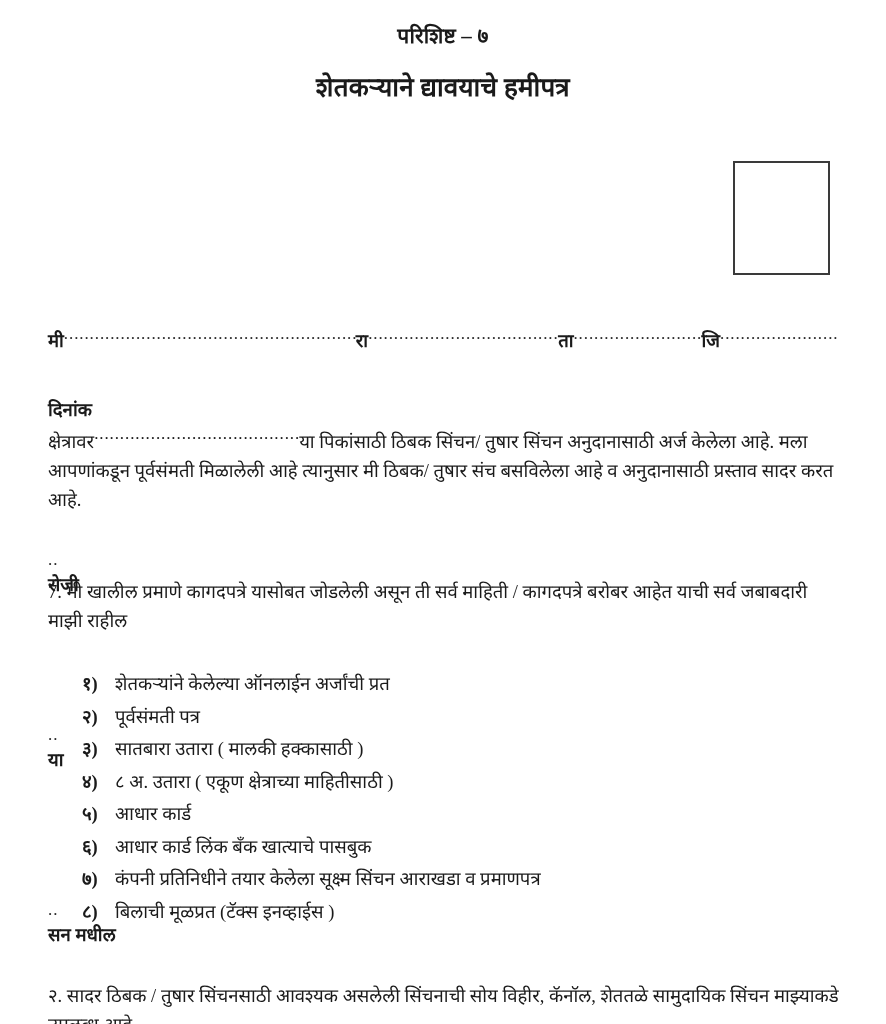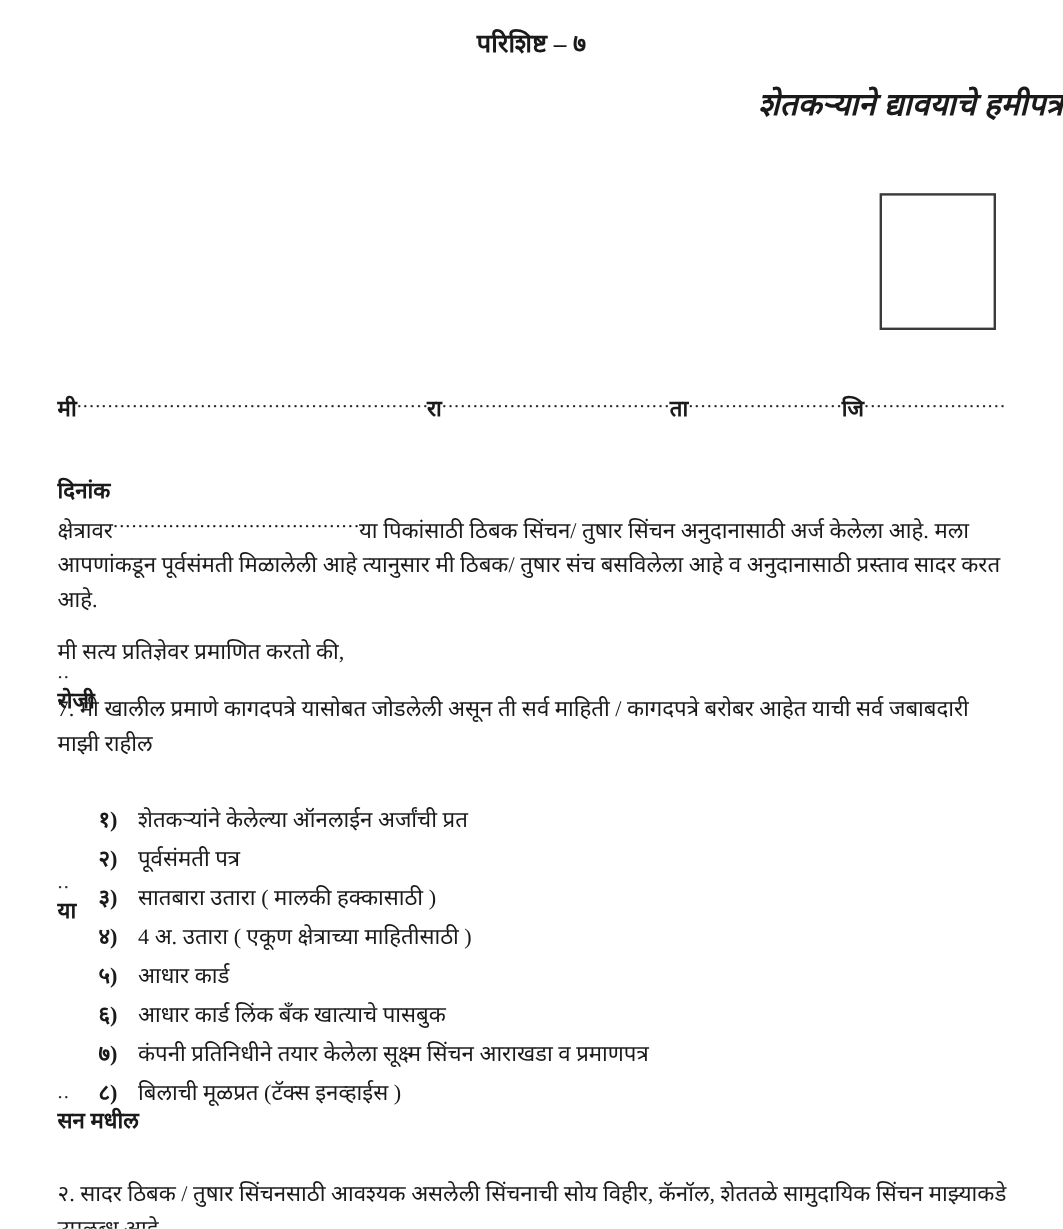--- a/index.html
+++ b/index.html
@@ -36,26 +36,25 @@
     font-size: 21px;
     font-weight: 700;
     letter-spacing: 0.2px;
     line-height: 1.2;
   }
   .doc-title {
     position: absolute;
     top: 72px;
     left: 0;
     width: 886px;
-    text-align: right;
+    text-align: center;
     font-size: 26px;
     font-weight: 700;
     letter-spacing: 0.2px;
     line-height: 1.25;
-    font-style: italic;
   }
 
   
   .photo-box {
     position: absolute;
     left: 733px;
     top: 161px;
     width: 97px;
     height: 114px;
     border: 2px solid #3a3a3a;
@@ -182,40 +181,39 @@
     <span class="lbl">या</span>
     <span class="dots w-md"></span>
     <span class="lbl">सन मधील</span>
     <span class="dots w-sm"></span>
   </div>
 
   <div class="para para-area">
     <span>क्षेत्रावर</span><span class="inline-dots">............................................</span><span>या पिकांसाठी ठिबक सिंचन/ तुषार सिंचन अनुदानासाठी अर्ज केलेला आहे. मला आपणांकडून पूर्वसंमती मिळालेली आहे त्यानुसार मी ठिबक/ तुषार संच बसविलेला आहे व अनुदानासाठी प्रस्ताव सादर करत आहे.</span>
   </div>
 
-  <div class="para para-oath">मी सत्य प्रतिज्ञेवर प्रमाणित करतो की,</div>
 
   <div class="para para-one">7. मी खालील प्रमाणे कागदपत्रे यासोबत जोडलेली असून ती सर्व माहिती / कागदपत्रे बरोबर आहेत याची सर्व जबाबदारी माझी राहील</div>
 
   <ul class="attachments">
     <li>
       <span class="num">१)</span>
       <span class="txt">शेतकऱ्यांने केलेल्या ऑनलाईन अर्जांची प्रत</span>
     </li>
     <li>
       <span class="num">२)</span>
       <span class="txt">पूर्वसंमती पत्र</span>
     </li>
     <li>
       <span class="num">३)</span>
       <span class="txt">सातबारा उतारा ( मालकी हक्कासाठी )</span>
     </li>
     <li>
       <span class="num">४)</span>
-      <span class="txt">4 अ. उतारा ( एकूण क्षेत्राच्या माहितीसाठी )</span>
+      <span class="txt">८ अ. उतारा ( एकूण क्षेत्राच्या माहितीसाठी )</span>
     </li>
     <li>
       <span class="num">५)</span>
       <span class="txt">आधार कार्ड</span>
     </li>
     <li>
       <span class="num">६)</span>
       <span class="txt">आधार कार्ड लिंक बँक खात्याचे पासबुक</span>
     </li>
     <li>

